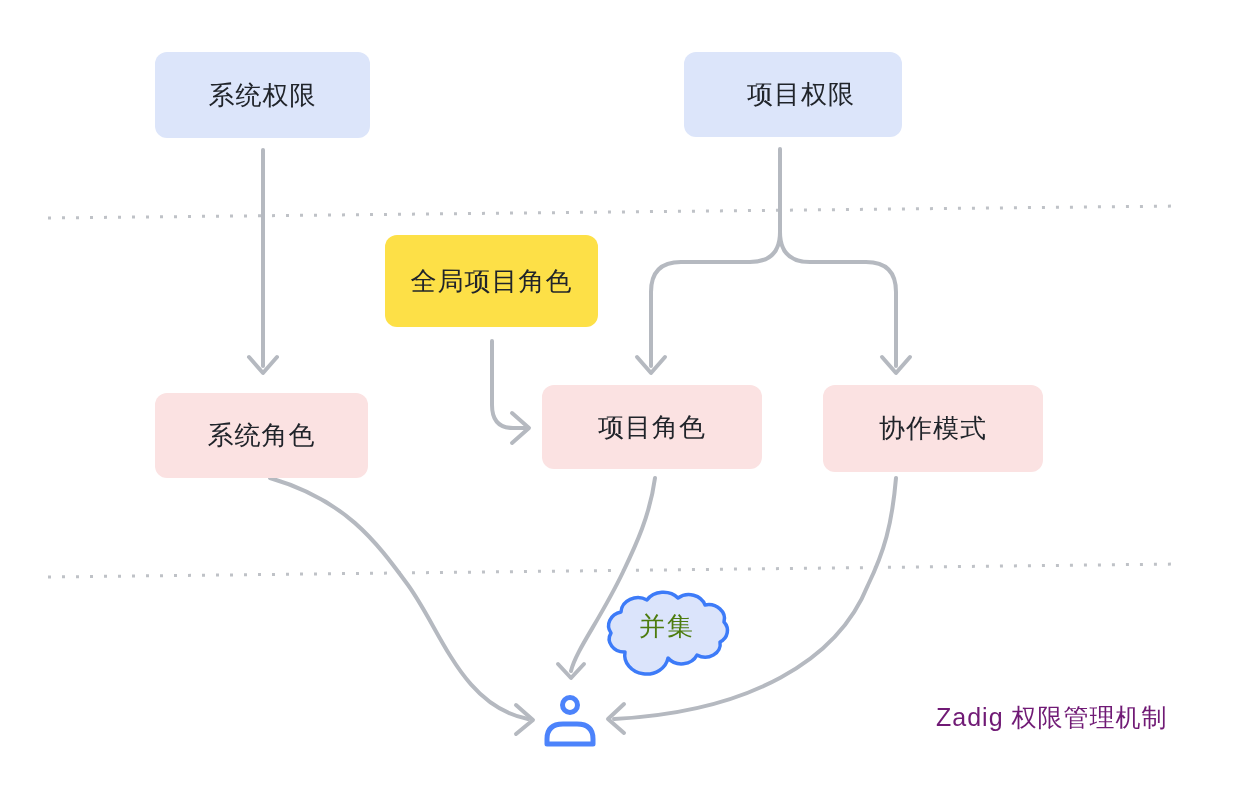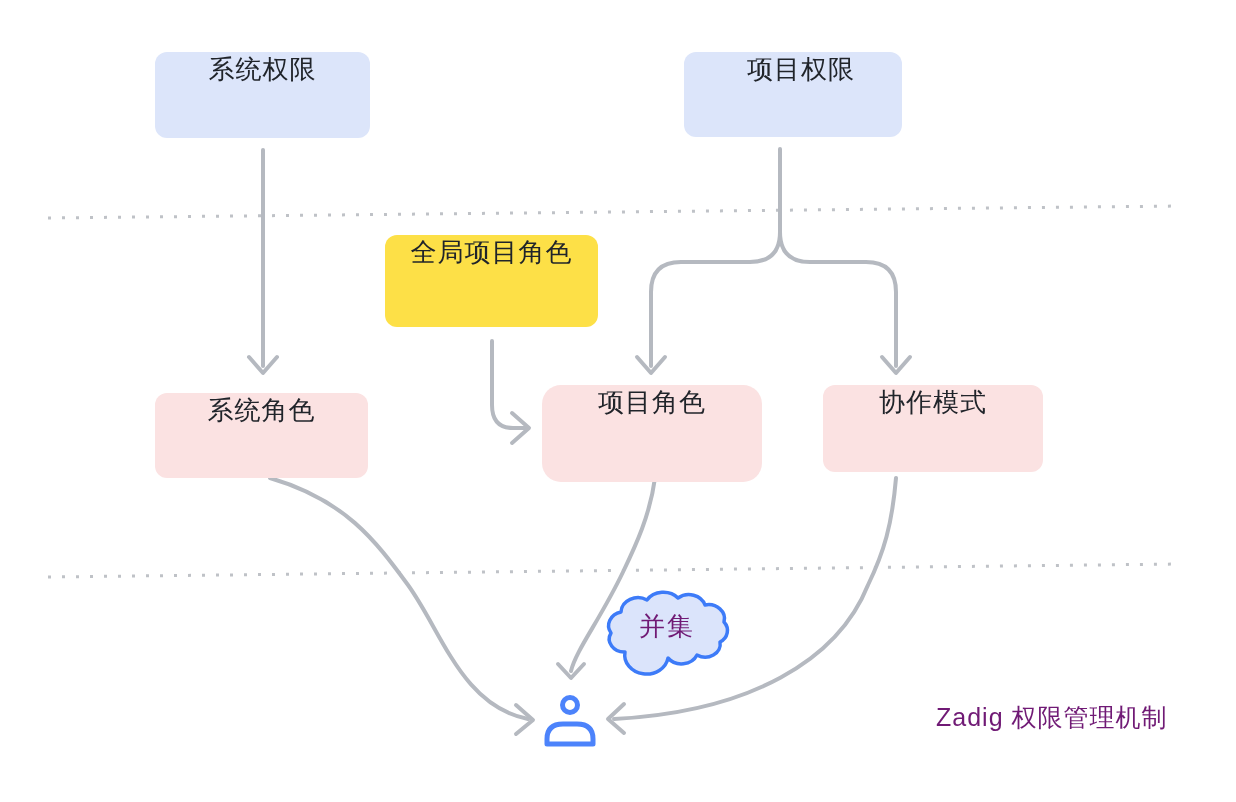--- a/index.html
+++ b/index.html
@@ -17,48 +17,48 @@
   .layer-svg {
     position: absolute;
     left: 0; top: 0;
     width: 1236px;
     height: 802px;
   }
 
   .node {
     position: absolute;
     display: flex;
-    align-items: flex-start;
+    align-items: center;
     justify-content: center;
     border-radius: 12px;
     font-size: 26px;
     letter-spacing: 1px;
     color: #20242a;
   }
   .node--blue   { background: #dce5fa; }
   .node--orange { background: #fde047; }
   .node--pink   { background: #fbe2e2; }
 
   .node-system-permission  { left: 155px; top: 52px;  width: 215px; height: 86px; }
   .node-project-permission { left: 684px; top: 52px;  width: 218px; height: 85px; padding-left: 16px; }
   .node-global-role        { left: 385px; top: 235px; width: 213px; height: 92px; }
   .node-system-role        { left: 155px; top: 385px; width: 213px; height: 85px; margin-top: 8px; }
-  .node-project-role       { left: 542px; top: 385px; width: 220px; height: 97px; border-radius: 19px; }
+  .node-project-role       { left: 542px; top: 385px; width: 220px; height: 84px; }
   .node-collab-mode        { left: 787px; top: 385px; width: 220px; height: 87px; margin-left: 36px; }
 
   .cloud-label {
     position: absolute;
     left: 602px; top: 590px;
     width: 130px; height: 72px;
     display: flex;
     align-items: center;
     justify-content: center;
     font-size: 26px;
     letter-spacing: 2px;
-    color: #701a75;
+    color: #4d7c0f;
   }
 
   .caption {
     position: absolute;
     left: 936px; top: 701px;
     font-size: 25px;
     letter-spacing: 1px;
     color: #701a75;
     white-space: nowrap;
   }

